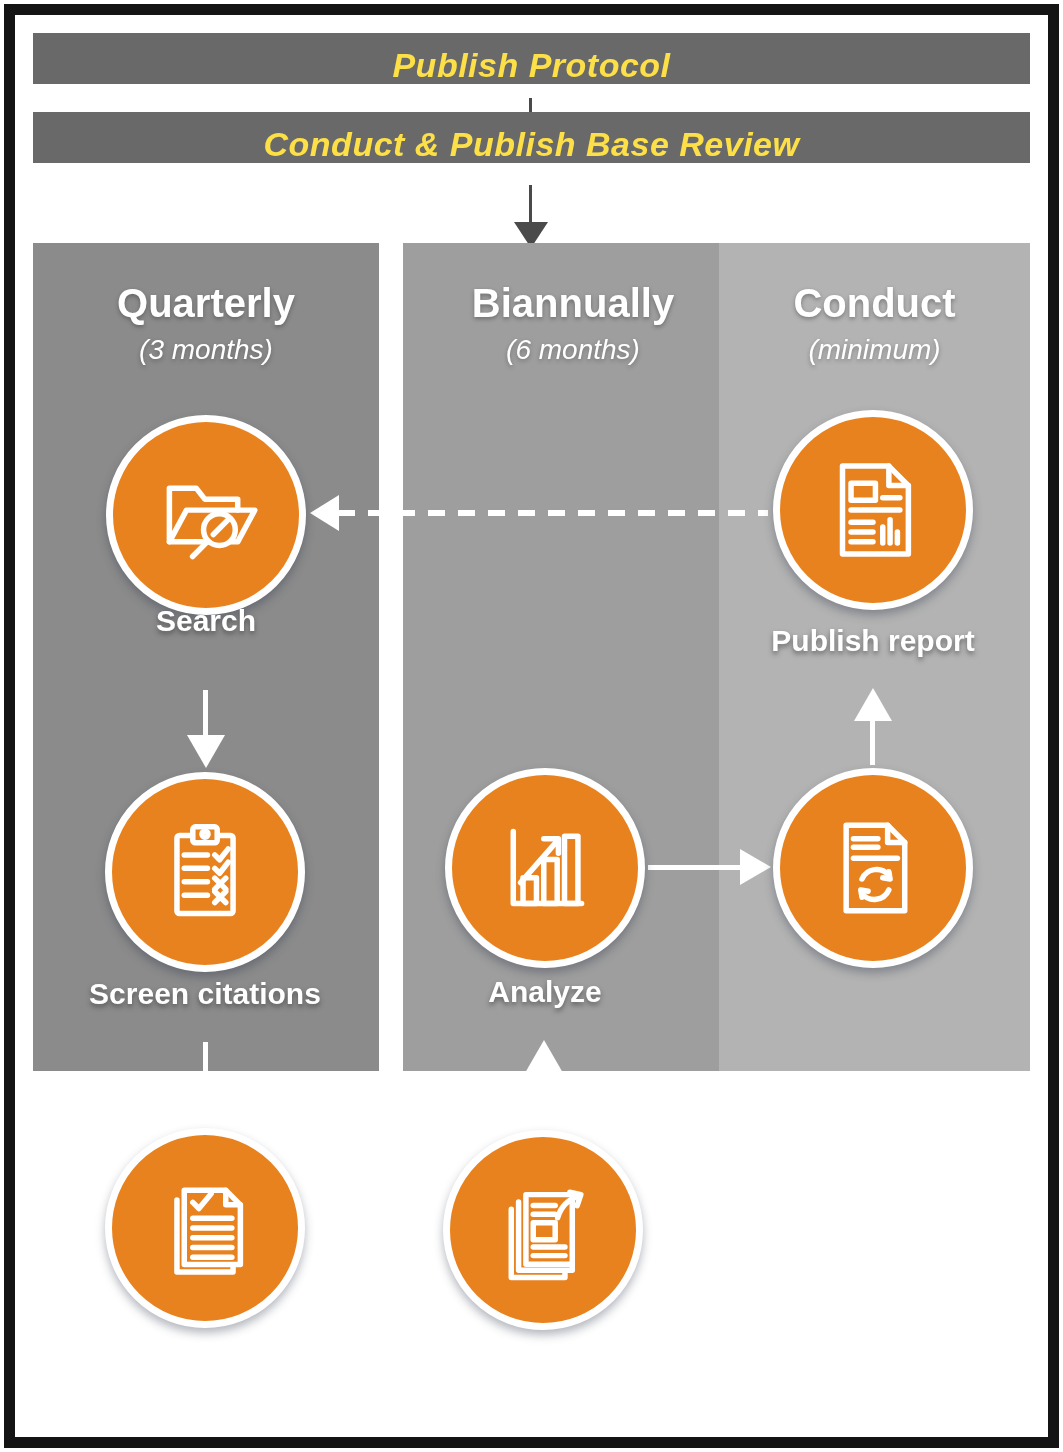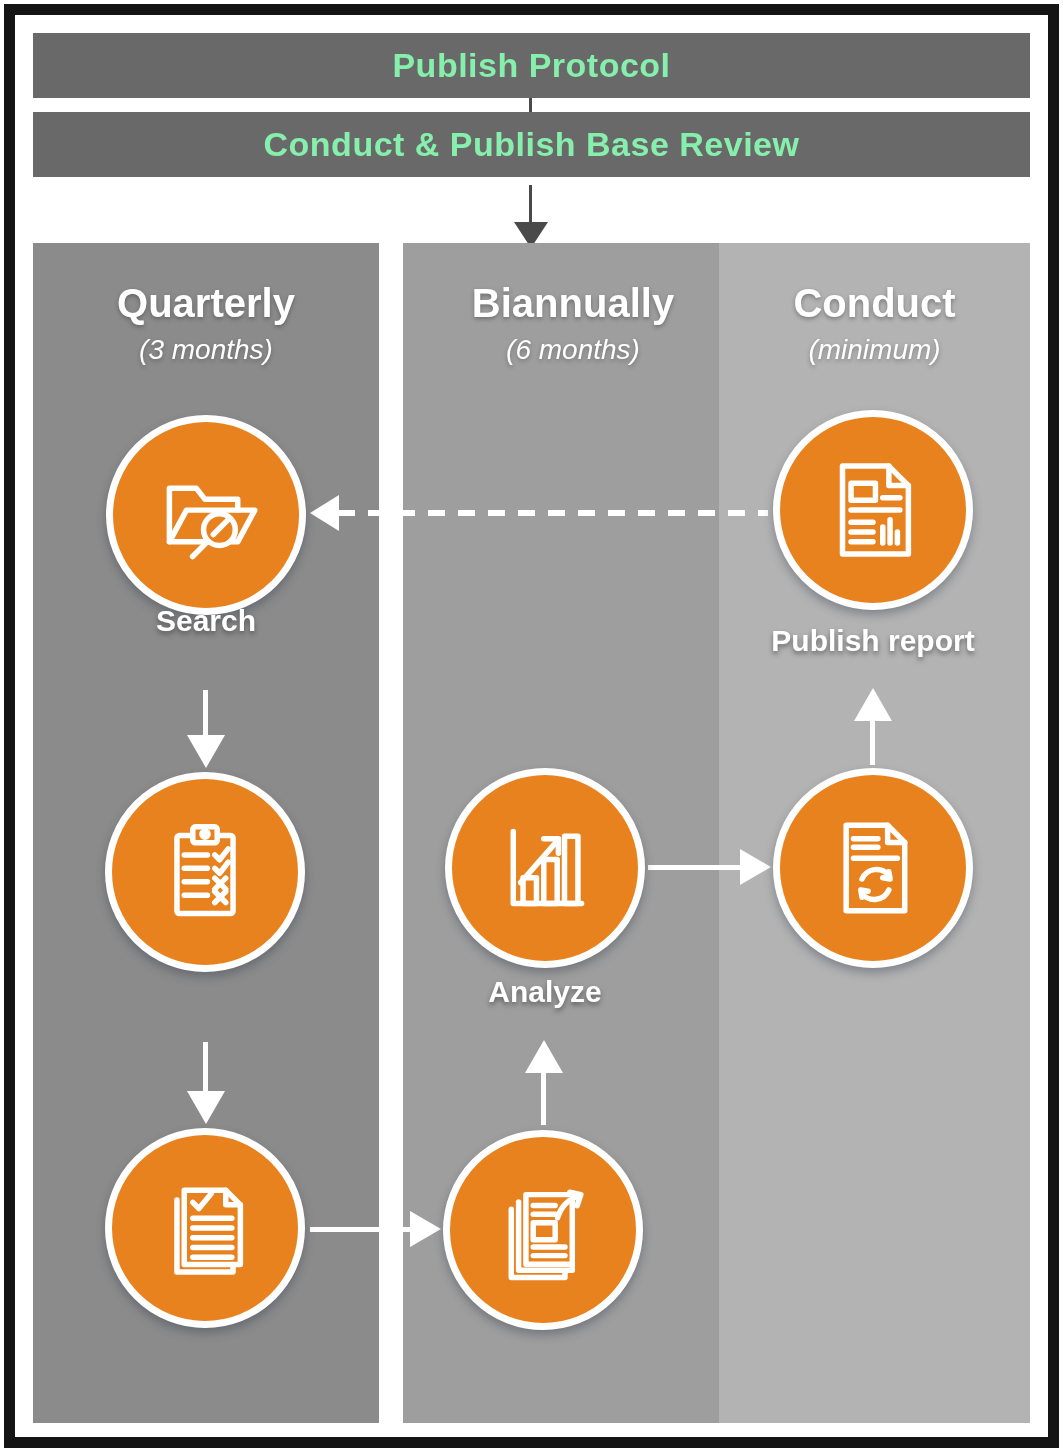--- a/index.html
+++ b/index.html
@@ -3,32 +3,32 @@
 <meta charset="utf-8">
 <style>
   html,body{margin:0;padding:0;background:#fff;}
   .page{
     position:relative;width:1063px;height:1452px;background:#ffffff;
     font-family:"Liberation Sans","DejaVu Sans",sans-serif;overflow:hidden;
   }
   .frame{position:absolute;left:4px;top:4px;right:4px;bottom:4px;border:11px solid #141414;pointer-events:none;}
 
   
-  .topbar{position:absolute;left:33px;width:997px;height:65px;background:#696969;
-    color:#86efac;font-weight:bold;font-size:34px;text-align:center;line-height:65px;letter-spacing:.5px;}
+  .topbar{position:absolute;left:33px;width:997px;height:51px;background:#696969;
+    color:#fde047;font-weight:bold;font-size:34px;text-align:center;line-height:65px;letter-spacing:.5px;font-style:italic;}
   .bar1{top:33px;}
   .bar2{top:112px;}
 
   
   .dark-line{position:absolute;background:#4a4a4a;}
   .dark-head{position:absolute;width:0;height:0;border-style:solid;
     border-left:17px solid transparent;border-right:17px solid transparent;border-top:26px solid #4a4a4a;}
 
   
-  .col{position:absolute;top:243px;height:1180px;}
+  .col{position:absolute;top:243px;height:828px;}
   .col-q{left:33px;width:346px;background:#8b8b8b;}
   .col-b{left:379px;width:340px;background:#9e9e9e;margin-left:24px;}
   .col-a{left:719px;width:311px;background:#b3b3b3;}
   .col-head{position:absolute;left:0;right:0;top:38px;text-align:center;color:#fff;}
   .col-title{font-size:40px;font-weight:bold;text-shadow:0 2px 4px rgba(50,50,50,.45);}
   .col-sub{font-size:28px;font-style:italic;margin-top:8px;text-shadow:0 2px 4px rgba(50,50,50,.4);}
 
   
   .node-circle{position:absolute;width:200px;height:200px;border-radius:50%;
     background:#E8821E;border:7px solid #ffffff;box-sizing:border-box;
@@ -144,20 +144,21 @@
       <line class="s" x1="33" y1="36" x2="52" y2="36"></line>
       <line class="s" x1="33" y1="47" x2="52" y2="47"></line>
       <line class="s" x1="33" y1="58" x2="52" y2="58"></line>
       <line class="s" x1="33" y1="69" x2="52" y2="69"></line>
       <path class="s" d="M58 36 l4 4 l7 -9"></path>
       <path class="s" d="M58 47 l4 4 l7 -9"></path>
       <path class="s" d="M58 55 l9 9 M67 55 l-9 9"></path>
       <path class="s" d="M58 66 l9 9 M67 66 l-9 9"></path>
     </svg>
   </div>
+  <div class="node-label" style="left:45px;top:977px;">Screen citations</div>
 
   <div class="node-circle" style="left:445px;top:768px;">
     <svg viewBox="0 0 100 100">
       <path class="s" d="M24 20 V79 H80"></path>
       <rect class="s" x="32" y="58" width="11" height="21"></rect>
       <rect class="s" x="49" y="43" width="11" height="36"></rect>
       <rect class="s" x="66" y="24" width="11" height="55"></rect>
       <line class="s" x1="30" y1="62" x2="59" y2="29"></line>
       <path class="s" d="M49 26 H61 V38"></path>
     </svg>

